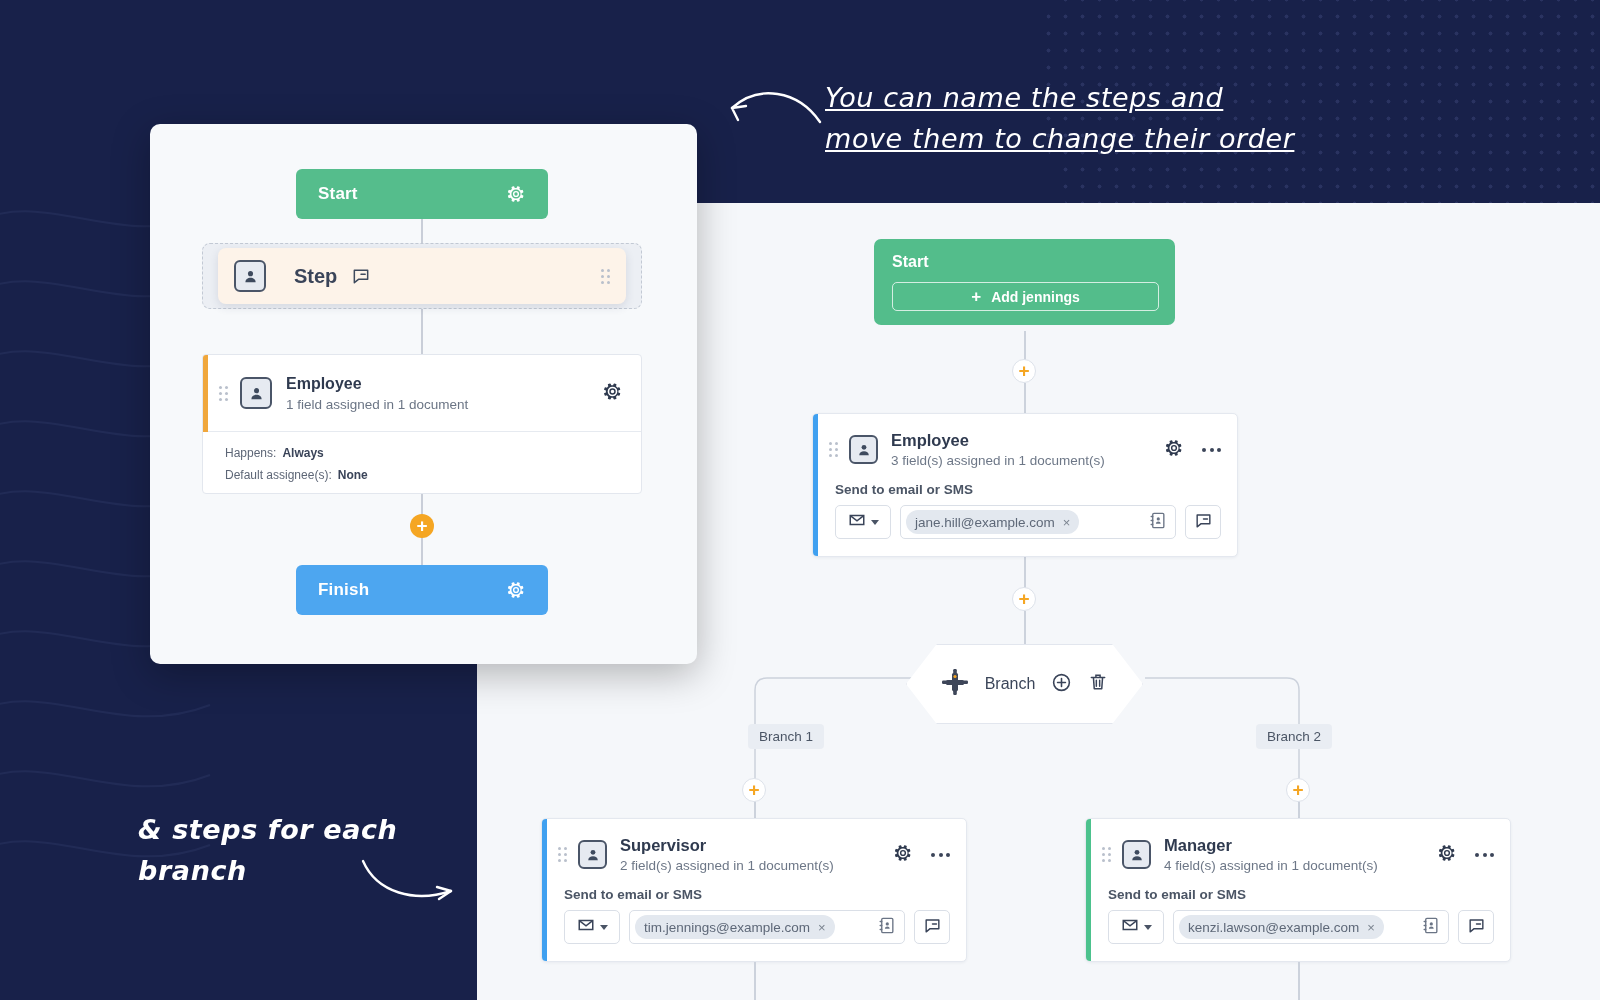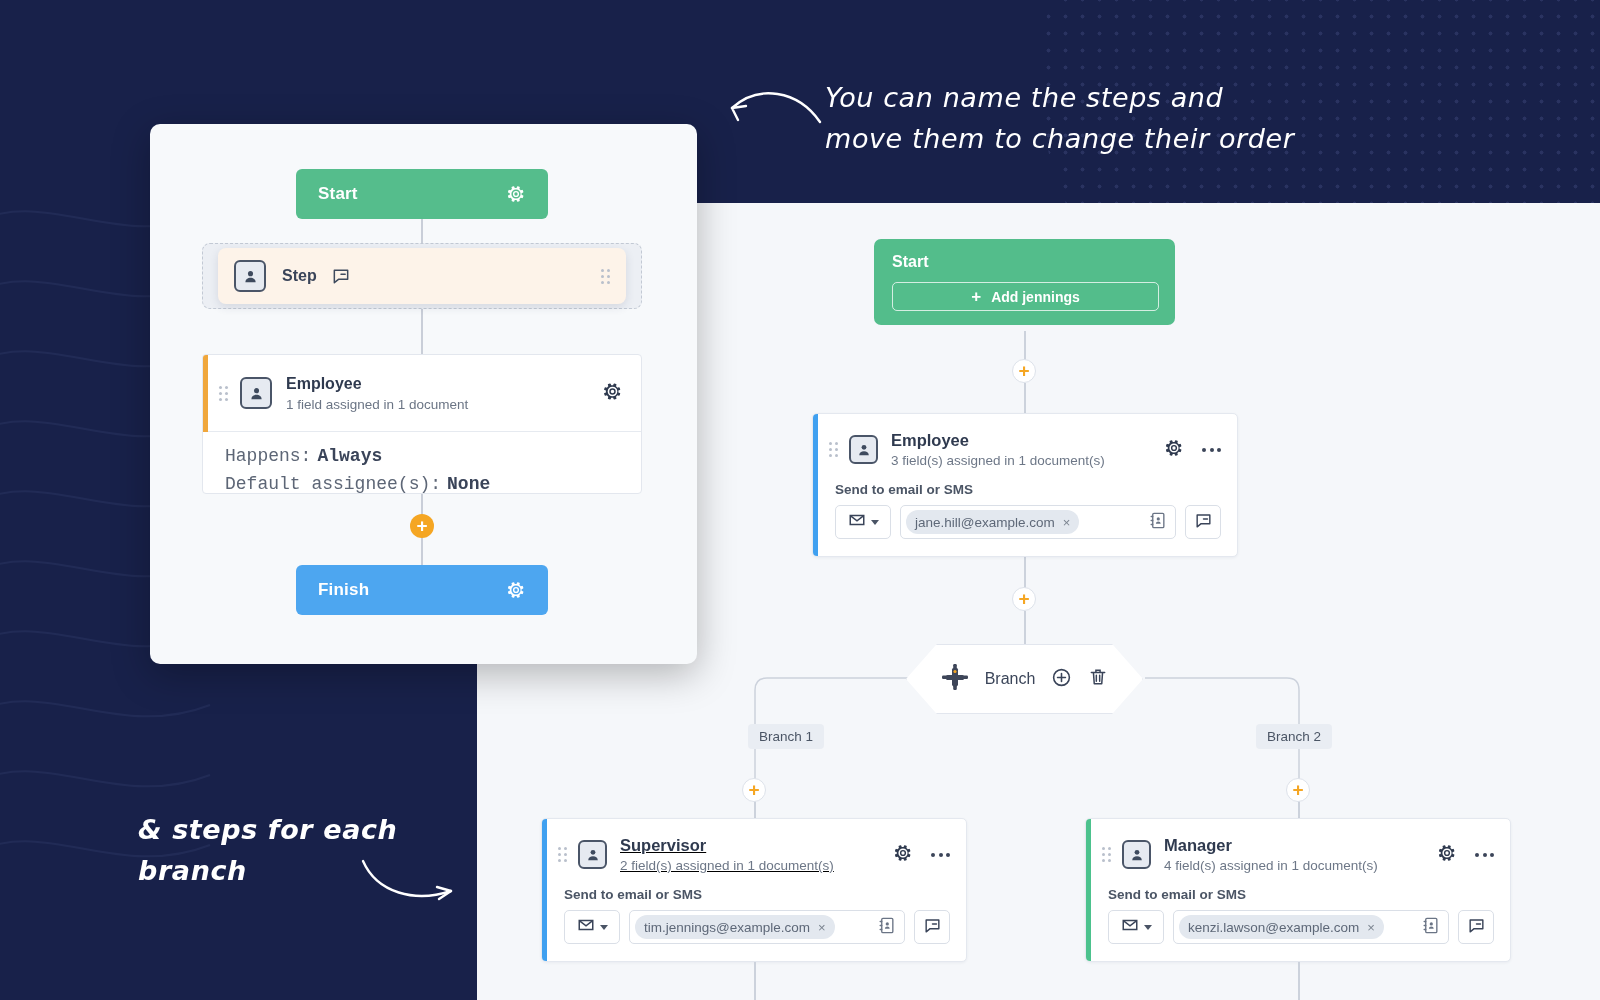--- a/index.html
+++ b/index.html
@@ -95,22 +95,22 @@
   .user-icon-box {
     width:32px; height:32px;
     border:2px solid #4a5568;
     border-radius:6px;
     background:#e6eaf1;
     display:flex; align-items:center; justify-content:center;
     flex: 0 0 auto;
   }
   .user-icon-box.small { width:29px; height:29px; }
   .step-label {
-    margin-left:16px;
-    font-size:16px; font-weight:bold; color:#3a4459;
+    margin-left:28px;
+    font-size:20px; font-weight:bold; color:#3a4459;
   }
   .chat-ic { margin-left:14px; display:flex; align-items:center; }
   .dragdots {
     display:grid;
     grid-template-columns: repeat(2, 3px);
     grid-auto-rows: 3px;
     gap: 3px;
   }
   .dragdots i { display:block; width:3px; height:3px; background:#b9c0cc; border-radius:50%; }
 
@@ -120,21 +120,21 @@
     background:#ffffff;
     border:1px solid #e3e7ee;
     border-radius:4px;
     overflow:hidden;
   }
   .emp-stripe { position:absolute; left:0; top:0; width:5px; height:77px; background:#f0a73c; }
   .emp-head { display:flex; align-items:center; height:77px; padding-left:16px; padding-right:18px; border-bottom:1px solid #e6eaf0; }
   .emp-title { font-size:16px; font-weight:bold; color:#2f3a4f; line-height:1.25; }
   .emp-sub { font-size:13.5px; color:#6b7585; margin-top:3px; }
   .emp-body { padding:14px 0 14px 22px; }
-  .emp-row { font-size:18px; color:#5d6676; margin-bottom:8px;font-family:Liberation Mono, monospace; }
+  .emp-row { font-size:12px; color:#5d6676; margin-bottom:8px; }
   .emp-row b { color:#3a4459; font-weight:600; margin-left:6px; }
 
   
   .plus-node {
     position:absolute;
     width:24px; height:24px;
     border-radius:50%;
     background:#f5a623;
     display:flex; align-items:center; justify-content:center;
     z-index: 6;
@@ -204,21 +204,21 @@
   .book-ic { margin-left:auto; }
   .msg-btn {
     width:36px; height:34px;
     border:1px solid #dadfe7; border-radius:5px; background:#fff;
     display:flex; align-items:center; justify-content:center;
   }
 
   
   .branch-hex {
     position:absolute;
-    width:237px; height:70px;
+    width:237px; height:80px;
     background:#ffffff;
     border:1px solid #e2e6ee;
     display:flex; align-items:center; justify-content:center;
     gap:16px;
     clip-path: polygon(13% 0%, 87% 0%, 100% 50%, 87% 100%, 13% 100%, 0% 50%);
   }
   .branch-label { font-size:16px; color:#3b4559; }
   .branch-tag {
     position:absolute;
     background:#e9edf3;
@@ -259,21 +259,21 @@
         <path d="M0,530 C70,500 140,560 230,525"></path>
         <path d="M0,600 C70,570 140,630 230,595"></path>
         <path d="M0,670 C70,640 140,700 230,665"></path>
       </g>
     </svg>
   </div>
 
   <div class="canvas-top-strip"></div>
   <div class="canvas-right"></div>
 
-  <div class="hand" style="left:825px; top:78px; width:470px;">You can name the steps and move them to change their order</div>
+  <div class="hand" style="left:825px; top:78px; width:470px;text-decoration:underline;">You can name the steps and move them to change their order</div>
   <svg style="position:absolute;left:718px;top:78px;width:110px;height:50px;z-index:8;" viewBox="0 0 110 50">
     <path d="M102,44 C80,12 40,6 14,30" fill="none" stroke="#ffffff" stroke-width="2.4" stroke-linecap="round"></path>
     <path d="M14,30 L28,28 M14,30 L20,42" fill="none" stroke="#ffffff" stroke-width="2.4" stroke-linecap="round"></path>
   </svg>
 
   <div class="hand" style="left:138px; top:810px; width:360px;font-weight:bold;">&amp; steps for each branch</div>
   <svg style="position:absolute;left:355px;top:855px;width:110px;height:50px;z-index:8;" viewBox="0 0 110 50">
     <path d="M8,6 C22,38 60,48 96,36" fill="none" stroke="#ffffff" stroke-width="2.4" stroke-linecap="round"></path>
     <path d="M96,36 L82,32 M96,36 L84,44" fill="none" stroke="#ffffff" stroke-width="2.4" stroke-linecap="round"></path>
   </svg>
@@ -521,21 +521,21 @@
           <i></i>
           <i></i>
           <i></i>
       </span>
       <span class="user-icon-box small">
         <svg width="16" height="16" viewBox="0 0 24 24" fill="#3e4a5e">
           <circle cx="12" cy="8" r="3.6"></circle>
             <path d="M4.8 20c0-4 3.3-6.2 7.2-6.2S19.2 16 19.2 20z"></path>
         </svg>
       </span>
-      <span style="margin-left:13px;text-decoration:underline;">
+      <span style="margin-left:13px;">
         <div class="node-title">Supervisor</div>
         <div class="node-sub">2 field(s) assigned in 1 document(s)</div>
       </span>
       <span class="node-acts">
         <span>
           <svg width="20" height="20" viewBox="0 0 24 24" fill="#2f3a4f">
             <path d="M12 8.3a3.7 3.7 0 100 7.4 3.7 3.7 0 000-7.4zm0 5.7a2 2 0 110-4 2 2 0 010 4z"></path>
             <path d="M20.3 13.6l-1.6-.5a6.9 6.9 0 000-2.2l1.6-.5a.8.8 0 00.5-1l-.6-1.8a.8.8 0 00-1-.5l-1.6.5a6.9 6.9 0 00-1.6-1.6l.5-1.6a.8.8 0 00-.5-1L14.2 2.8a.8.8 0 00-1 .5l-.5 1.6a6.9 6.9 0 00-2.2 0l-.5-1.6a.8.8 0 00-1-.5L7.2 3.4a.8.8 0 00-.5 1l.5 1.6A6.9 6.9 0 005.6 7.6L4 7.1a.8.8 0 00-1 .5l-.6 1.8a.8.8 0 00.5 1l1.6.5a6.9 6.9 0 000 2.2l-1.6.5a.8.8 0 00-.5 1l.6 1.8a.8.8 0 001 .5l1.6-.5a6.9 6.9 0 001.6 1.6l-.5 1.6a.8.8 0 00.5 1l1.8.6a.8.8 0 001-.5l.5-1.6a6.9 6.9 0 002.2 0l.5 1.6a.8.8 0 001 .5l1.8-.6a.8.8 0 00.5-1l-.5-1.6a6.9 6.9 0 001.6-1.6l1.6.5a.8.8 0 001-.5l.6-1.8a.8.8 0 00-.5-1zM12 17.5a5.5 5.5 0 110-11 5.5 5.5 0 010 11z"></path>
           </svg>
         </span>

